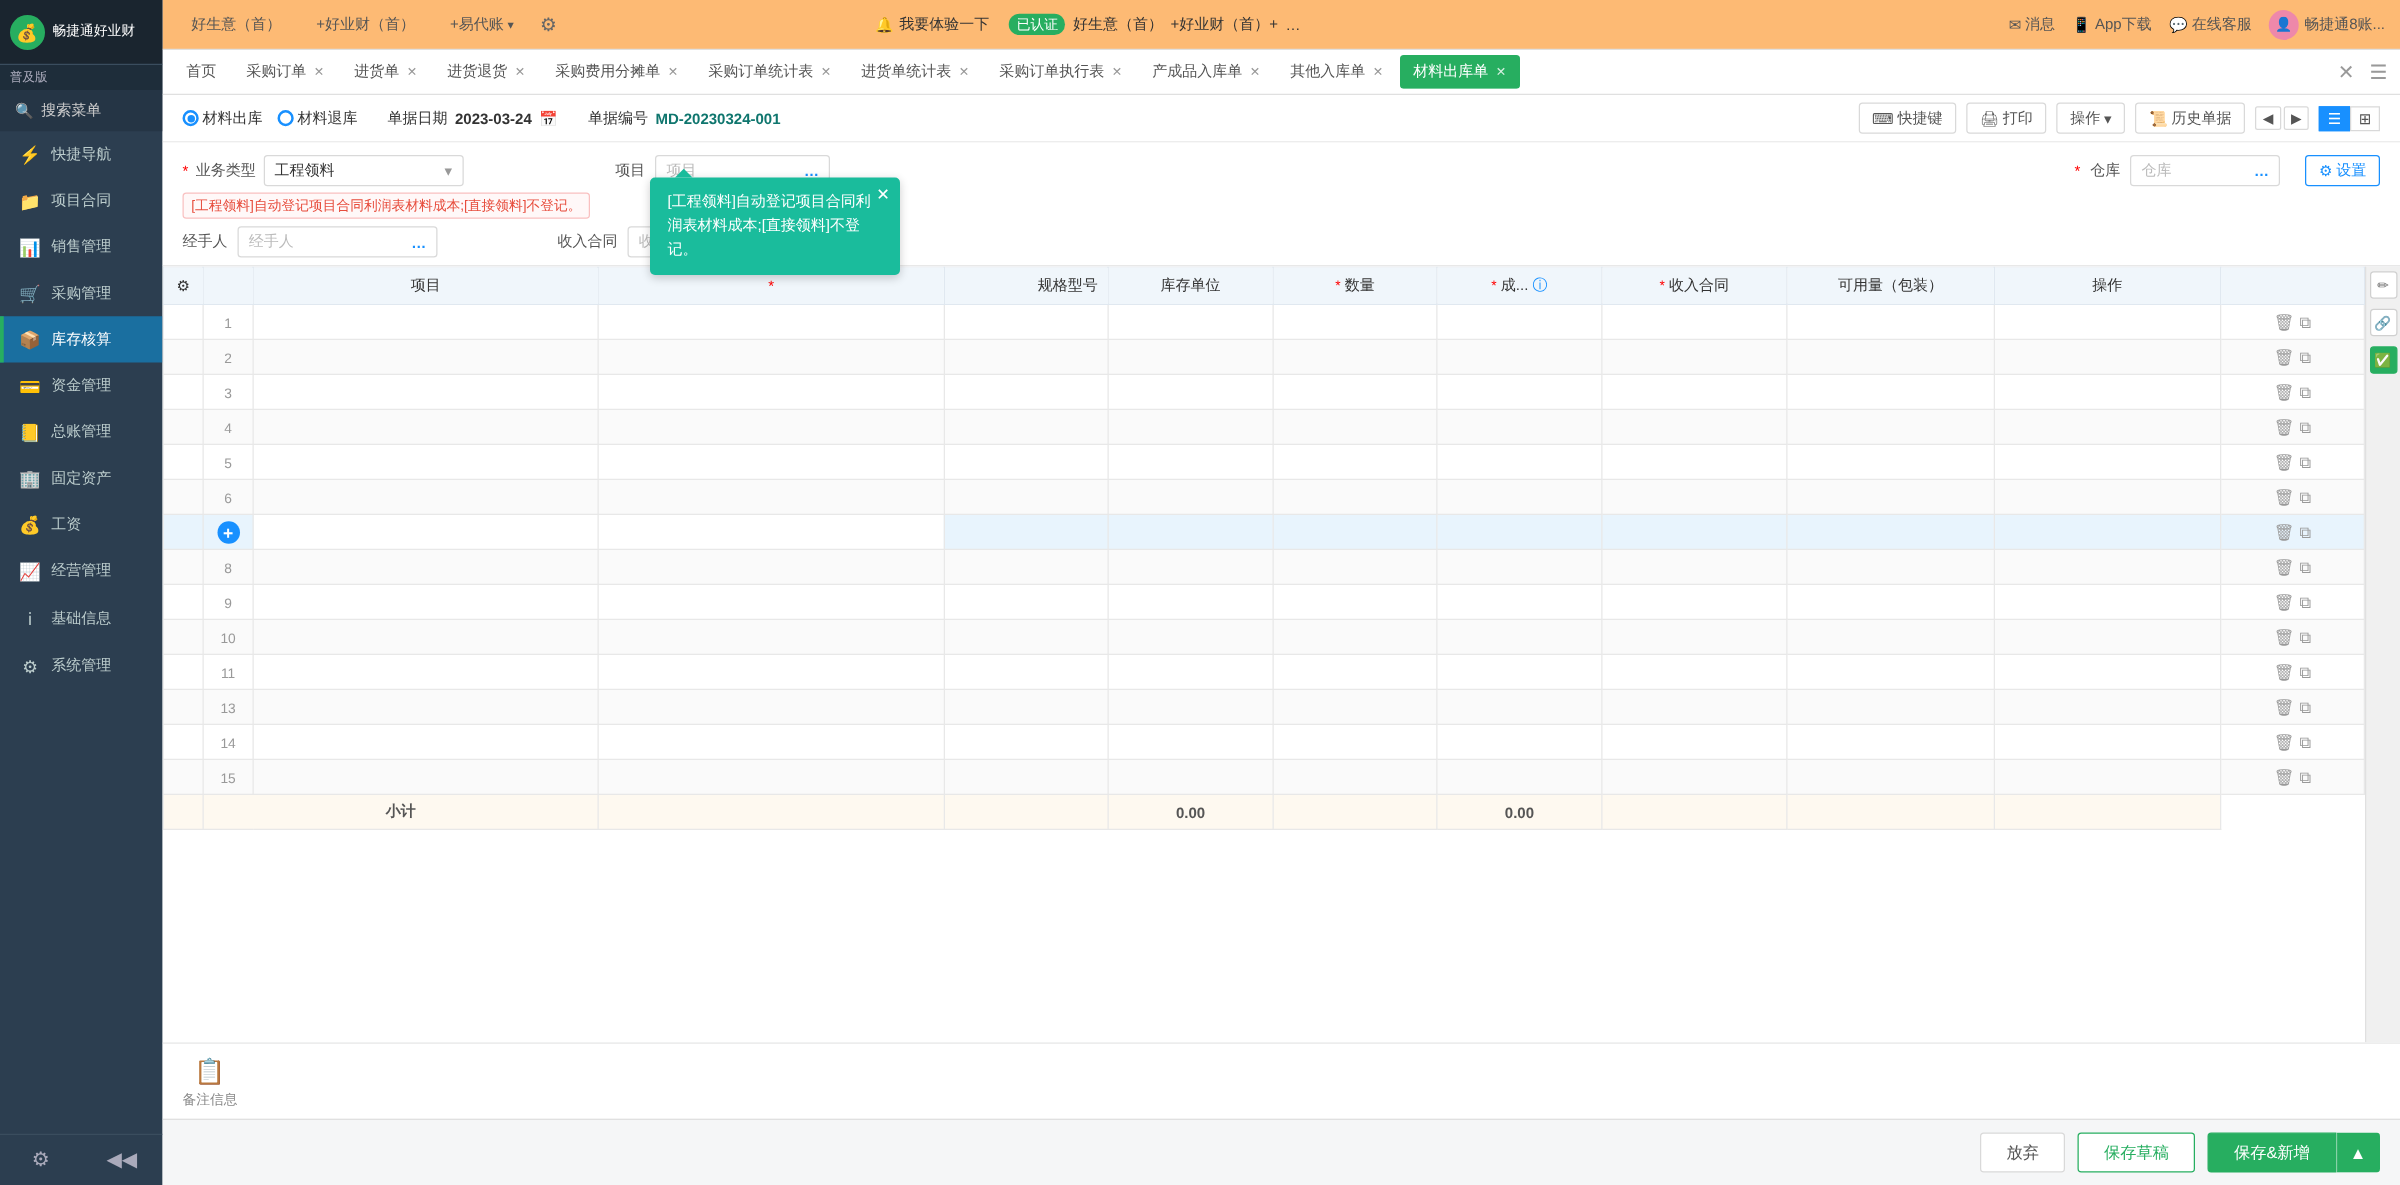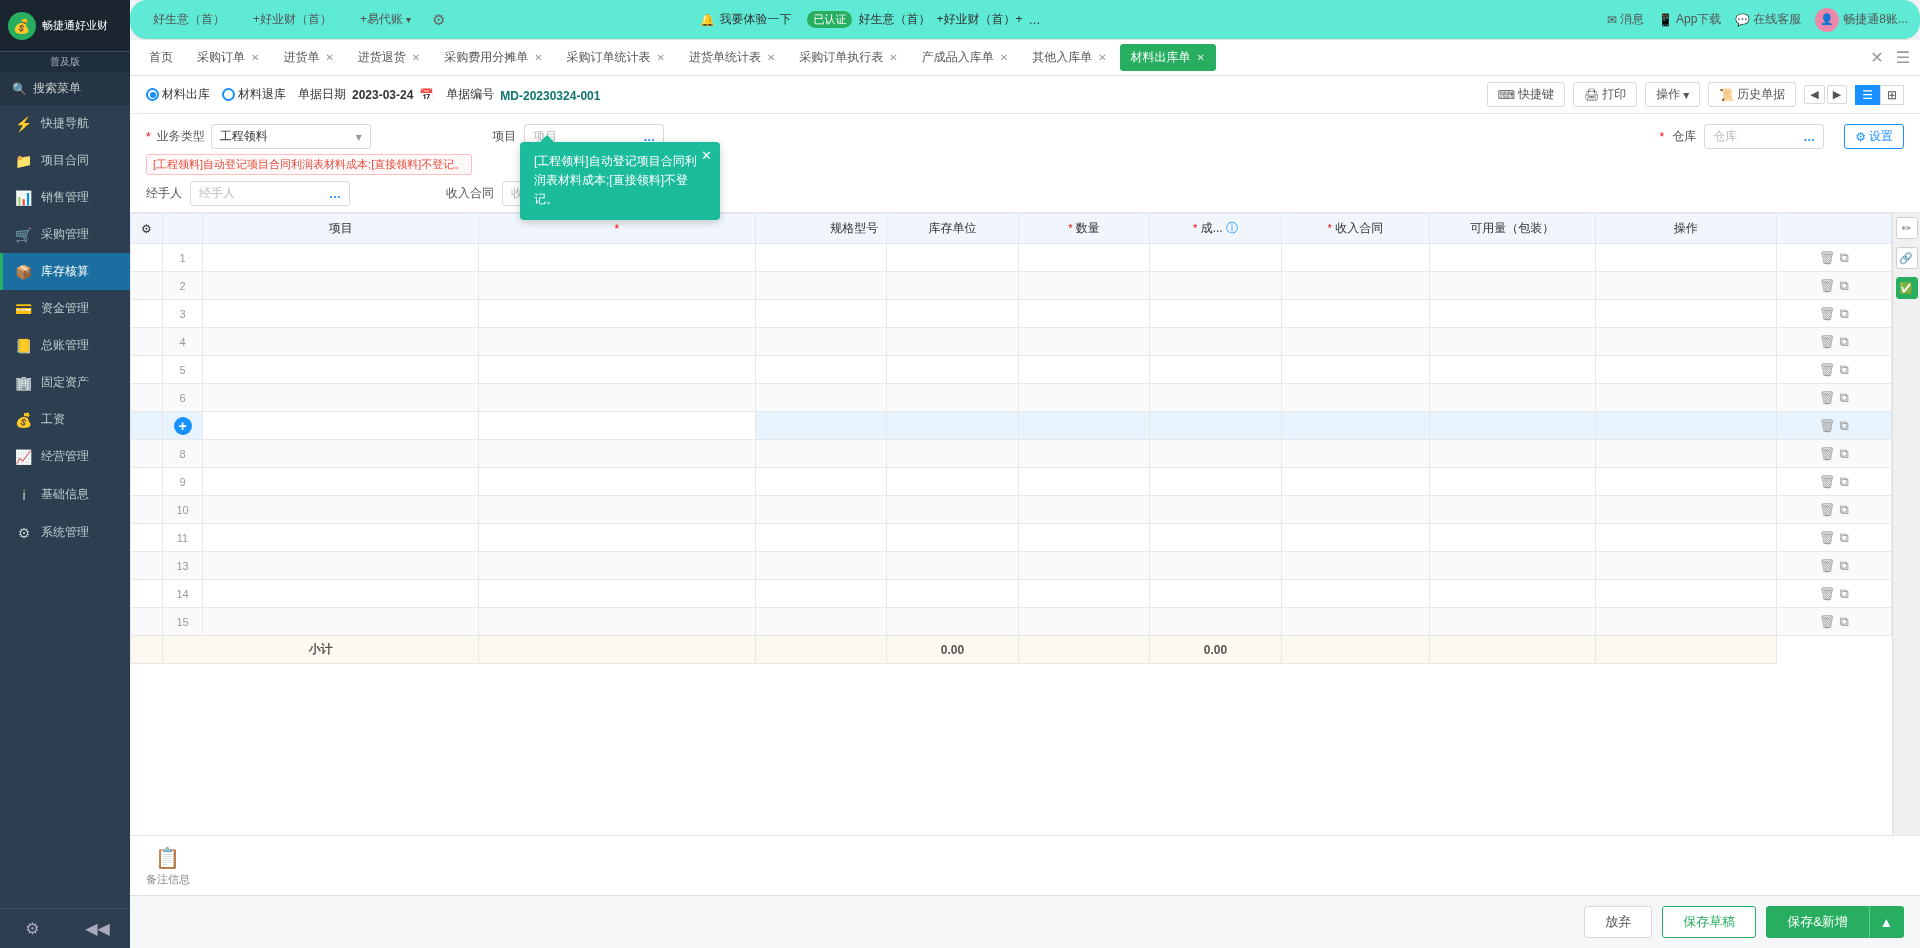--- a/index.html
+++ b/index.html
@@ -3,21 +3,21 @@
   <meta charset="utf-8">
   <style>
     * { box-sizing: border-box; margin: 0; padding: 0; }
     body { font-family: 'Microsoft YaHei', Arial, sans-serif; font-size: 12px; color: #333; background: #f0f2f5; display: flex; height: 948px; overflow: hidden; }
 
     
     .sidebar { width: 130px; background: #2c3e50; color: #cdd; display: flex; flex-direction: column; flex-shrink: 0; height: 100%; }
     .sidebar-logo { padding: 10px 8px; background: #1a252f; display: flex; align-items: center; gap: 6px; color: #fff; font-size: 12px; border-bottom: 1px solid #3a4d5e; min-height: 52px; }
     .sidebar-logo-icon { width: 28px; height: 28px; background: #27ae60; border-radius: 50%; display: flex; align-items: center; justify-content: center; color: #fff; font-size: 14px; flex-shrink: 0; }
     .sidebar-logo-text { font-size: 11px; line-height: 1.3; }
-    .sidebar-edition { font-size: 10px; color: #aab; padding: 3px 8px; background: #1e2d3a; text-align: center; }
+    .sidebar-edition { font-size: 10px; color: #aab; padding: 3px 8px; background: #1e2d3a; }
     .sidebar-menu { flex: 1; overflow-y: auto; }
     .sidebar-item { display: flex; align-items: center; gap: 8px; padding: 10px 12px; cursor: pointer; color: #bcc; font-size: 12px; border-left: 3px solid transparent; }
     .sidebar-item.active { background: #1a6fa0; color: #fff; border-left-color: #27ae60; }
     .sidebar-item-icon { font-size: 14px; width: 18px; text-align: center; }
     .sidebar-search { background: #253545; color: #ccc; padding: 8px 12px; display: flex; align-items: center; gap: 6px; cursor: pointer; font-size: 12px; }
     .sidebar-bottom { display: flex; gap: 0; border-top: 1px solid #3a4d5e; }
     .sidebar-bottom-btn { flex: 1; padding: 10px; text-align: center; cursor: pointer; color: #aab; font-size: 16px; }
 
     
     .main { flex: 1; display: flex; flex-direction: column; overflow: hidden; }
@@ -37,21 +37,21 @@
     .radio-item { display: flex; align-items: center; gap: 3px; cursor: pointer; font-size: 12px; }
     .radio-dot { width: 13px; height: 13px; border-radius: 50%; border: 2px solid #1890ff; display: flex; align-items: center; justify-content: center; }
     .radio-dot.checked::after { content: ''; width: 6px; height: 6px; border-radius: 50%; background: #1890ff; }
     .form-input-select { display: flex; align-items: center; border: 1px solid #d9d9d9; border-radius: 3px; padding: 3px 8px; font-size: 12px; min-width: 160px; color: #333; cursor: pointer; }
     .form-input-select .arrow { margin-left: auto; color: #999; }
     .warning-text { color: #e74c3c; font-size: 11px; background: #fff8f8; border: 1px solid #f9c0c0; border-radius: 3px; padding: 2px 6px; margin-top: 2px; }
     .toolbar-btn { font-size: 12px; padding: 3px 10px; border: 1px solid #d9d9d9; border-radius: 3px; cursor: pointer; background: #fff; color: #555; display: flex; align-items: center; gap: 3px; }
     .settings-btn { border-color: #1890ff; color: #1890ff; }
 
     
-    .header-toolbar { background: #fff; padding: 6px 16px; border-bottom: 1px solid #e8e8e8; display: flex; align-items: center; gap: 12px; flex-shrink: 0; }
+    .header-toolbar { background: #fff; padding: 6px 16px; border-bottom: 1px solid #e8e8e8; display: flex; align-items: center; gap: 24px; flex-shrink: 0; }
     .ht-radio-group { display: flex; align-items: center; gap: 12px; }
     .ht-date { display: flex; align-items: center; gap: 6px; font-size: 12px; }
     .ht-spacer { flex: 1; }
     .ht-actions { display: flex; align-items: center; gap: 8px; }
     .nav-arrows { display: flex; align-items: center; gap: 2px; }
     .nav-arrow { padding: 2px 5px; border: 1px solid #d9d9d9; cursor: pointer; font-size: 11px; color: #555; border-radius: 2px; }
     .view-toggle { display: flex; align-items: center; }
     .view-btn { padding: 2px 6px; border: 1px solid #d9d9d9; cursor: pointer; color: #555; font-size: 12px; }
     .view-btn.active { background: #1890ff; color: #fff; border-color: #1890ff; }
     .tooltip-popup { position: absolute; top: 20px; left: 240px; background: #1abc9c; color: #fff; border-radius: 4px; padding: 10px 14px; font-size: 12px; line-height: 1.6; z-index: 100; width: 200px; box-shadow: 0 2px 8px rgba(0,0,0,0.2); }
@@ -159,21 +159,21 @@
     </div>
   </div>
   <div class="sidebar-bottom">
     <div class="sidebar-bottom-btn">⚙</div>
     <div class="sidebar-bottom-btn">◀◀</div>
   </div>
 </div>
 
 <div class="main">
 
-  <div style="background:#5eead4; border-bottom:1px solid #e0e0e0; display:flex; align-items:center; padding:0 12px; height:40px; flex-shrink:0; gap:8px;border-radius:17px;">
+  <div style="background:#fdba74; border-bottom:1px solid #e0e0e0; display:flex; align-items:center; padding:0 12px; height:40px; flex-shrink:0; gap:8px;">
     <div style="display:flex; align-items:center; gap:6px; flex:1; overflow:hidden;">
       <span class="tab-item" style="font-size:12px;">好生意（首）</span>
       <span class="tab-item" style="font-size:12px;">+好业财（首）</span>
       <span class="tab-item" style="font-size:12px; display:flex;align-items:center;gap:3px;">
         +易代账
         <span style="font-size:10px;">▾</span>
       </span>
       <span style="font-size:15px; color:#666; cursor:pointer; margin-left:4px;">⚙</span>
     </div>
     <div style="display:flex; align-items:center; gap:4px;">
@@ -270,21 +270,21 @@
         <label class="radio-item">
           <div class="radio-dot"></div>
           <span>材料退库</span>
         </label>
       </div>
       <div class="ht-date">
         <span>单据日期</span>
         <span style="font-weight:bold;color:#333;">2023-03-24</span>
         <span style="cursor:pointer;color:#1890ff;">📅</span>
       </div>
-      <div style="display:flex;align-items:flex-end;gap:6px;font-size:12px;">
+      <div style="display:flex;align-items:center;gap:6px;font-size:12px;">
         <span>单据编号</span>
         <span style="font-weight:bold;color:#0f766e;">MD-20230324-001</span>
       </div>
       <div class="ht-spacer"></div>
       <div class="ht-actions">
         <button class="toolbar-btn">
           <span>⌨</span>
           <span>快捷键</span>
         </button>
         <button class="toolbar-btn">

